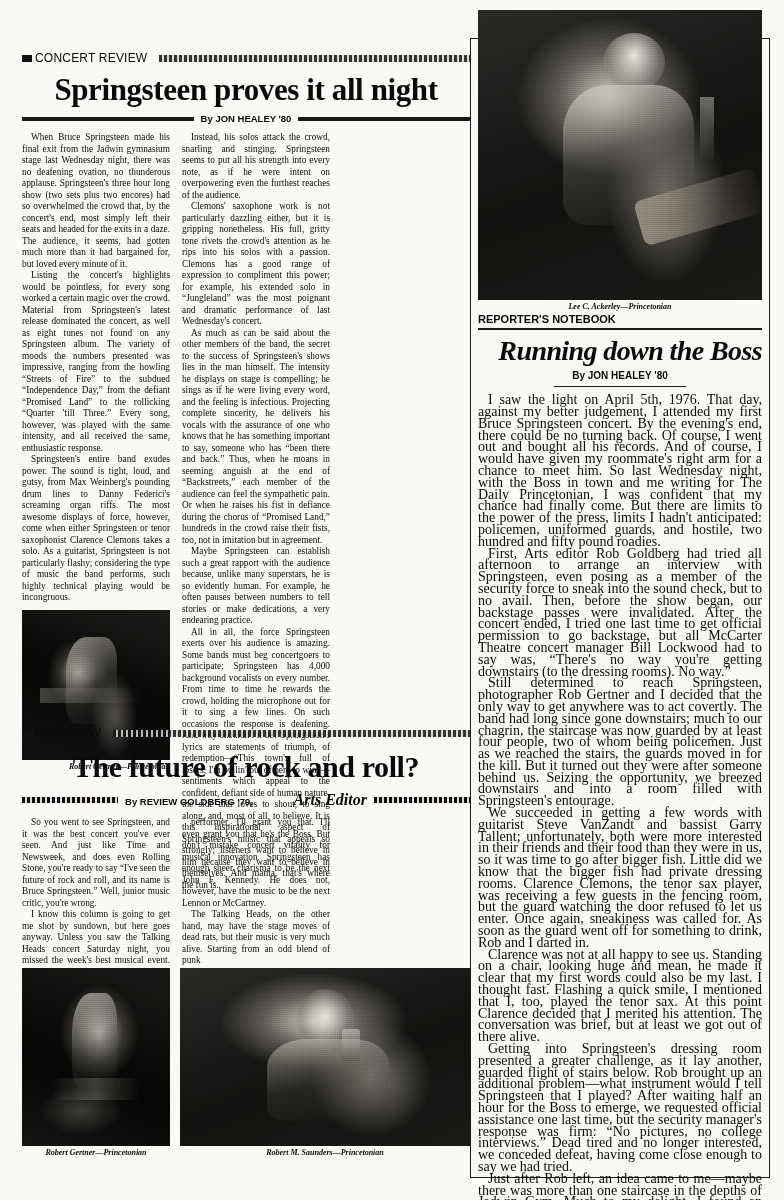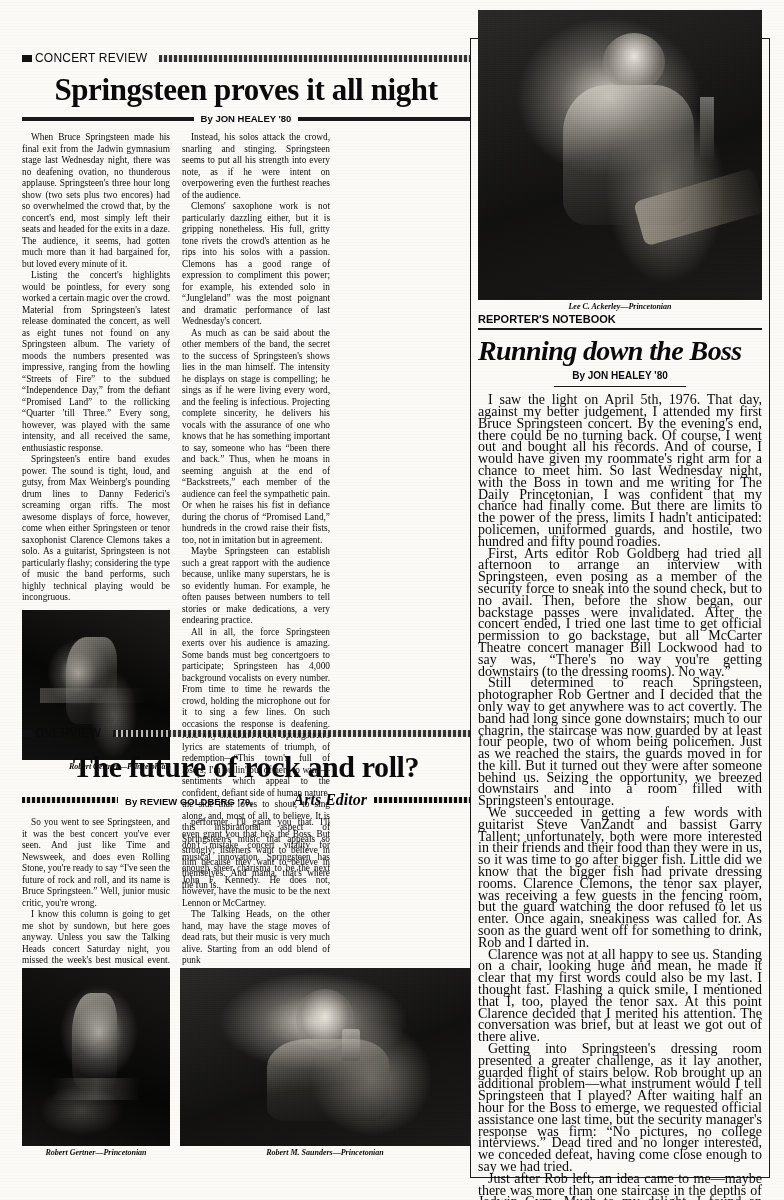--- a/index.html
+++ b/index.html
@@ -86,21 +86,21 @@
   h1.headline.rock {
     font-size: 30px;
     margin: 11px 0 7px 0;
   }
   h1.headline-italic {
     font-family: "Liberation Serif", "DejaVu Serif", serif;
     font-weight: bold;
     font-style: italic;
     font-size: 28px;
     line-height: 30px;
-    text-align: left;
+    text-align: right;
     margin: 6px 0 4px 0;
     letter-spacing: -0.6px;
   }
 
   
   .byline-row {
     display: flex;
     align-items: center;
     width: 100%;
     margin-bottom: 8px;

